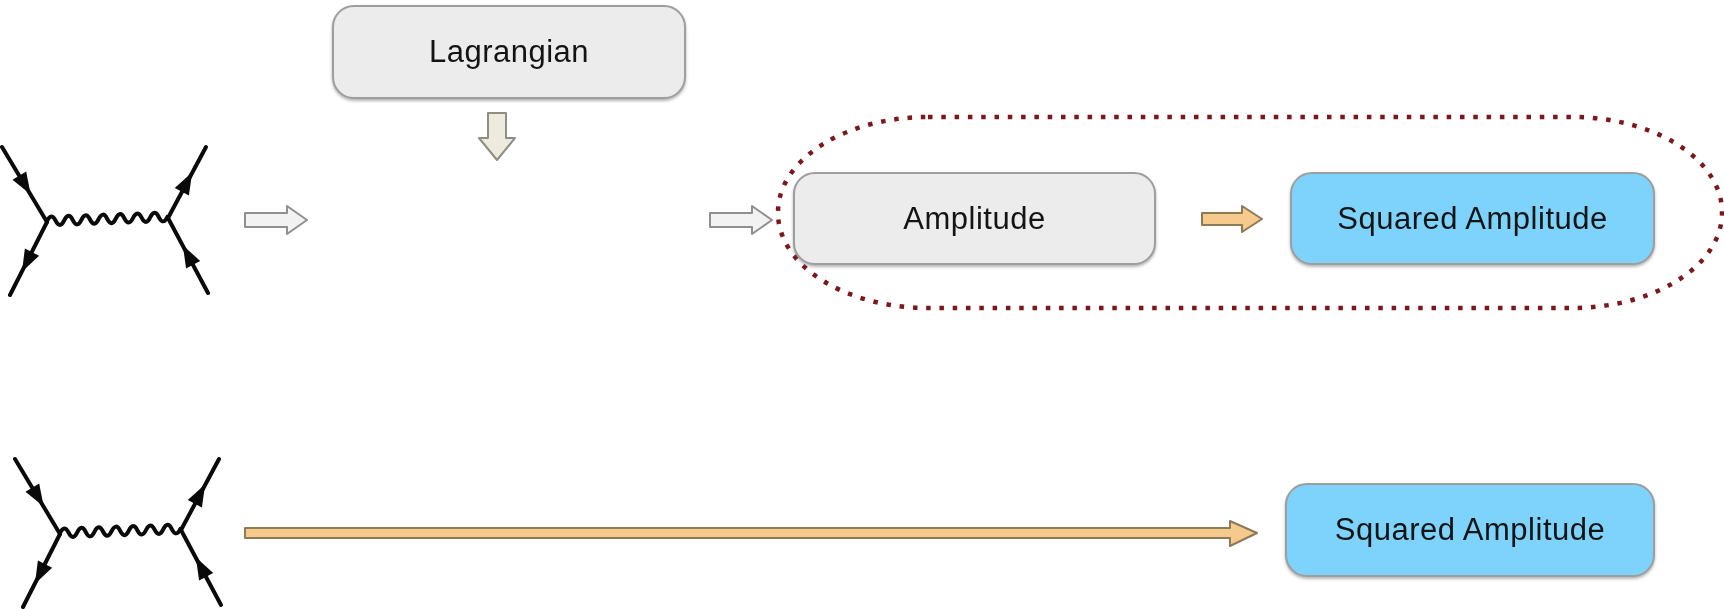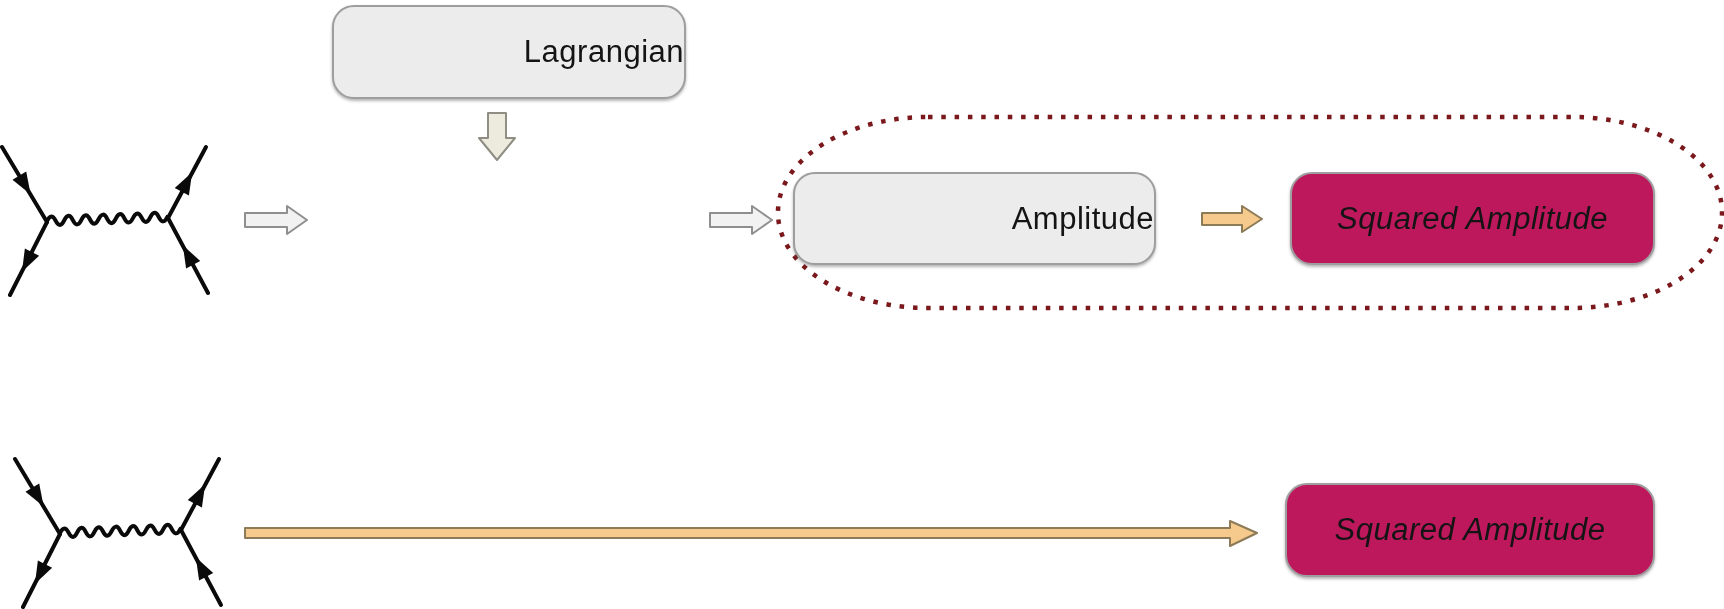--- a/index.html
+++ b/index.html
@@ -15,22 +15,22 @@
     display:flex;align-items:center;justify-content:center;
     border:2px solid #9e9e9e;
     border-radius:22px;
     font-size:31px;
     color:#141414;
     letter-spacing:0.5px;
     box-shadow:0 2px 3px rgba(90,90,90,0.45);
     box-sizing:border-box;
     text-align:center;
   }
-  .node.gray{background:#ececec;justify-content:flex-end;}
-  .node.green{background:#be185d;font-style:italic;}
+  .node.gray{background:#ececec;}
+  .node.green{background:#7dd3fc;}
   #svg-layer{position:absolute;left:0;top:0;width:1724px;height:609px;}
   .fline{stroke:#0a0a0a;stroke-width:4;stroke-linecap:round;fill:none;}
   .fhead{fill:#0a0a0a;stroke:none;}
   .block-gray{fill:#f2f2f2;stroke:#8f8f8f;stroke-width:2;stroke-linejoin:round;}
   .block-cream{fill:#ecebdd;stroke:#8f8e85;stroke-width:2;stroke-linejoin:round;}
   .block-orange{fill:#f5ca8c;stroke:#8d7a57;stroke-width:2;stroke-linejoin:round;}
   .dotted-outline{fill:none;stroke:#7a181c;stroke-width:4.5;stroke-dasharray:4.5 8.8;}
 </style>
 </head>
 <body>

